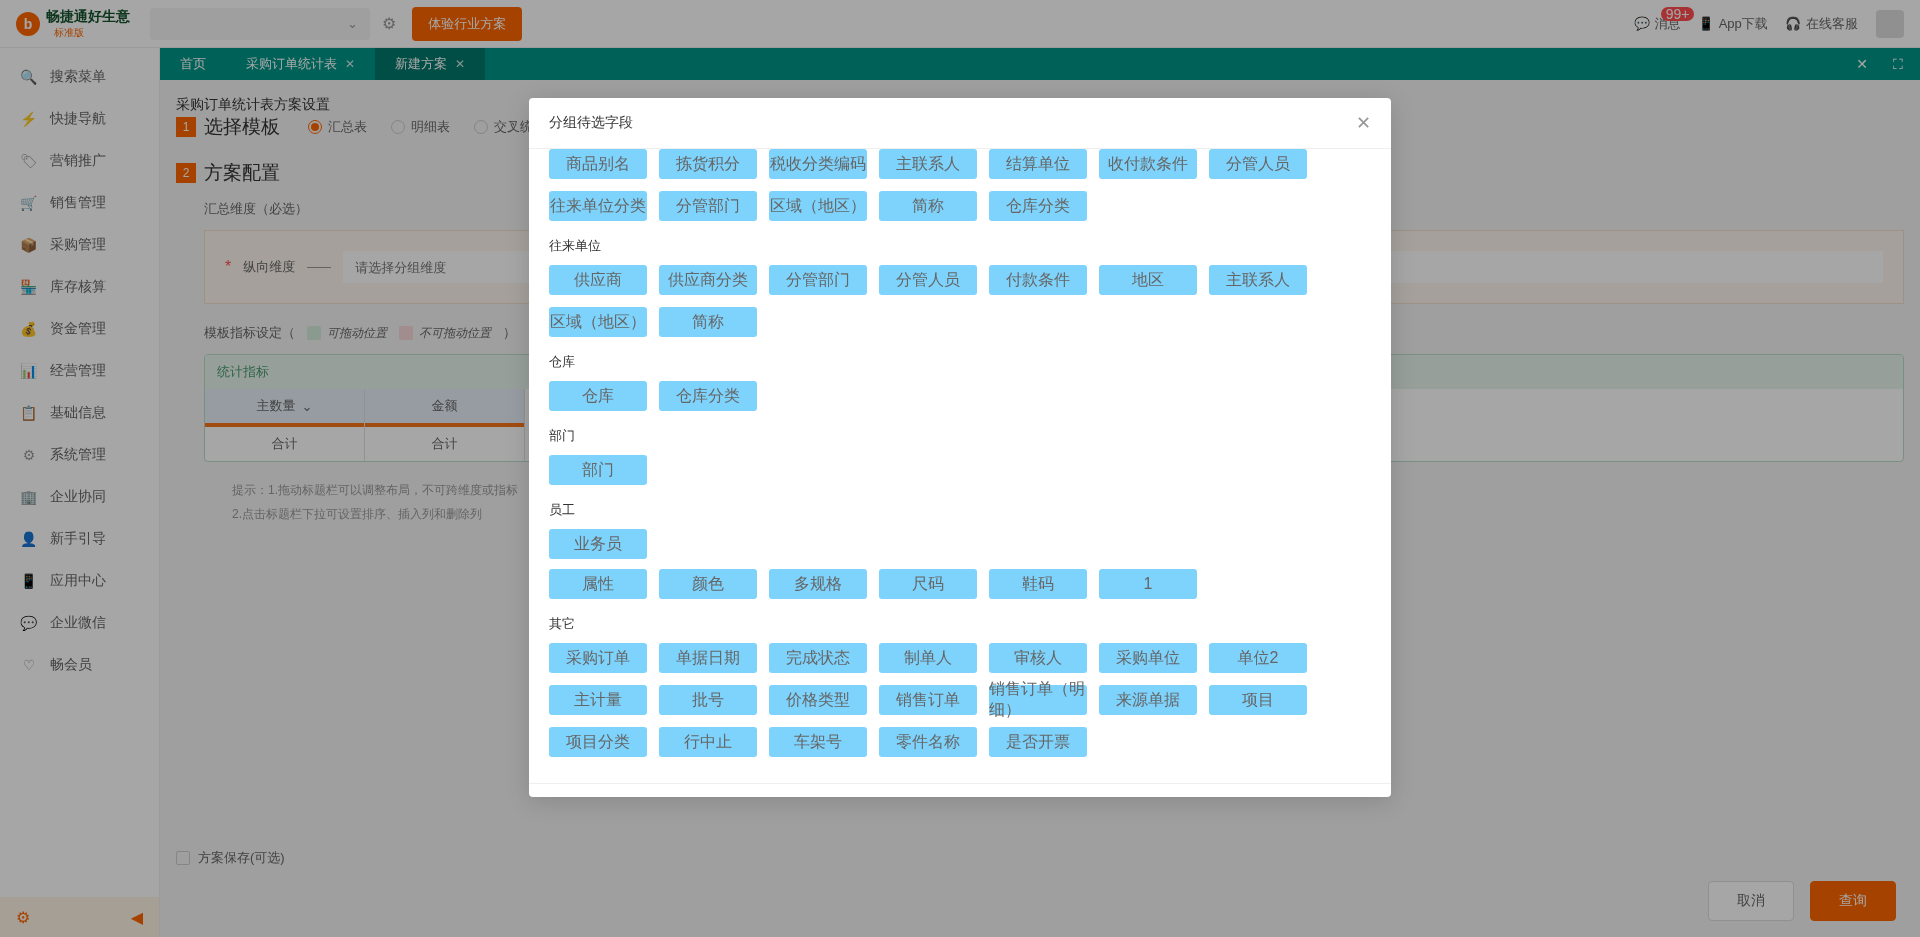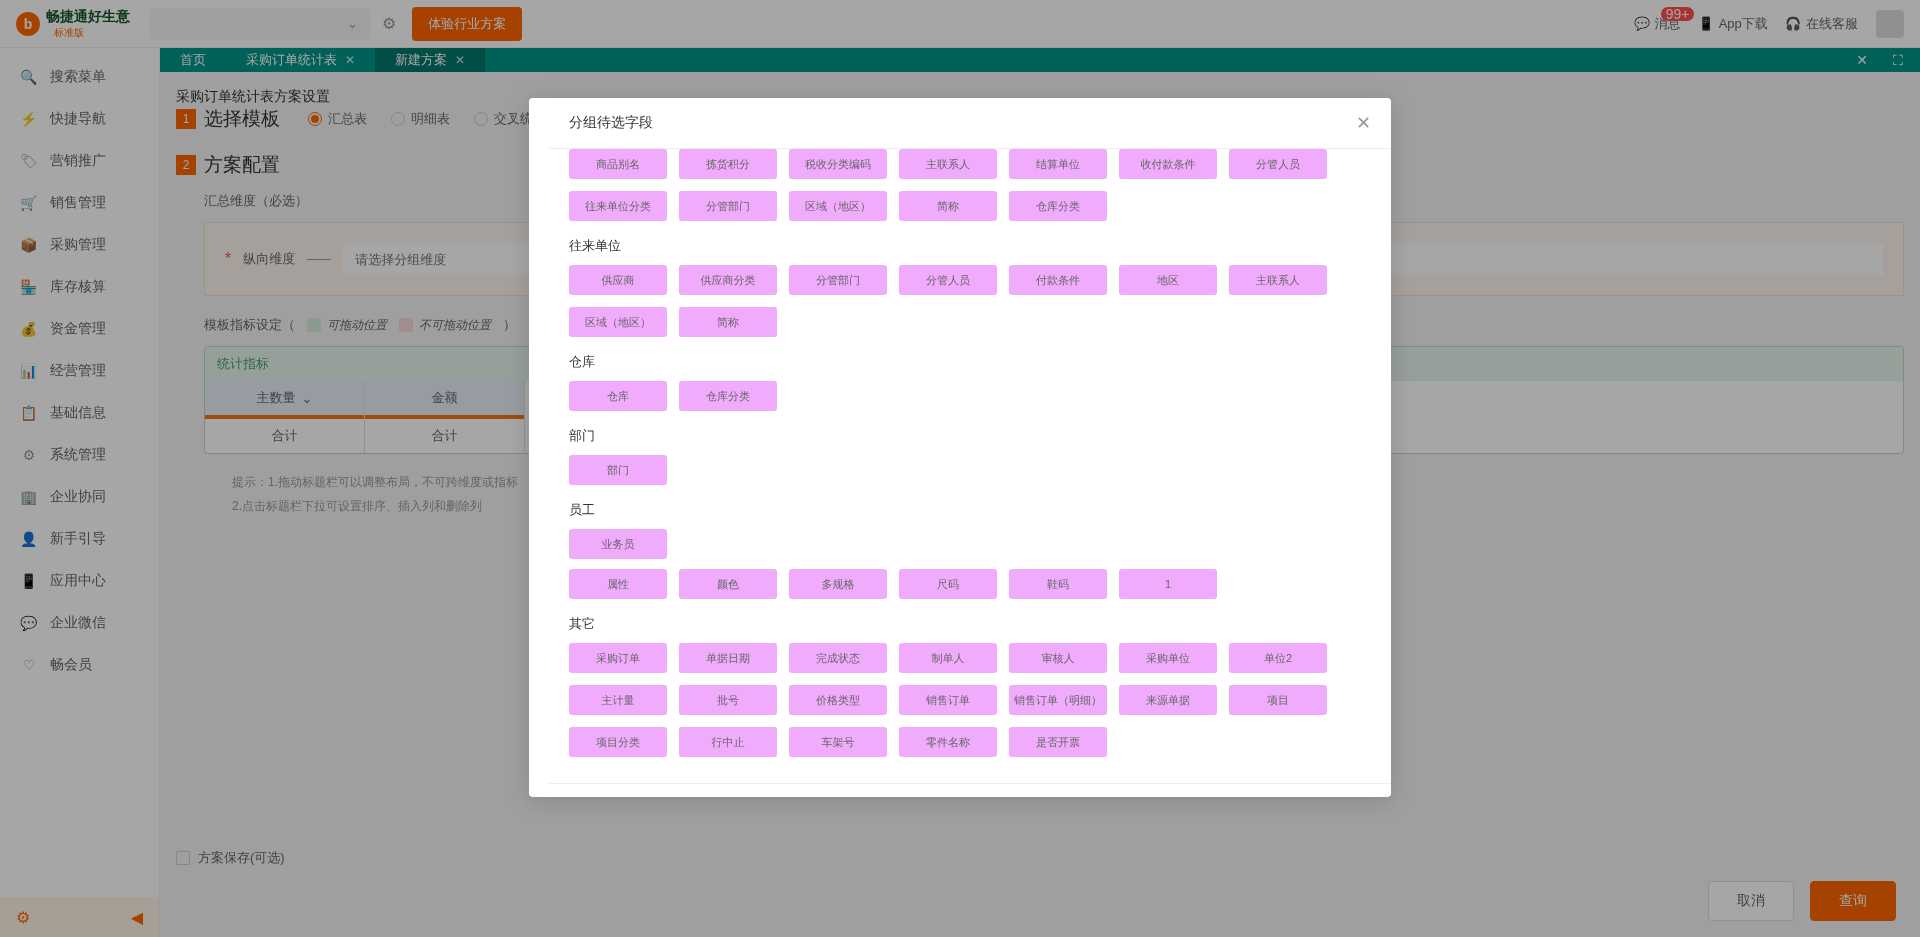--- a/index.html
+++ b/index.html
@@ -22,21 +22,21 @@
 
 .sidebar { position: absolute; left: 0; top: 48px; bottom: 0; width: 160px; background: #fff; border-right: 1px solid #eee; display: flex; flex-direction: column; }
 .sidebar-menu { flex: 1; padding: 8px 0; }
 .sidebar-item { display: flex; align-items: center; padding: 12px 20px; color: #666; font-size: 14px; cursor: pointer; gap: 12px; }
 .sidebar-icon { width: 18px; height: 18px; display: flex; align-items: center; justify-content: center; color: #999; }
 .sidebar-footer { height: 40px; background: #fff4e6; display: flex; align-items: center; justify-content: space-between; padding: 0 16px; }
 .sidebar-footer-icon { color: #ff6600; font-size: 16px; cursor: pointer; }
 
 
 .main { position: absolute; left: 160px; right: 0; top: 48px; bottom: 0; display: flex; flex-direction: column; }
-.tabs { height: 24px; background: #009688; display: flex; padding: 0; }
+.tabs { height: 32px; background: #009688; display: flex; padding: 0; }
 .tab { height: 100%; padding: 0 20px; color: #fff; font-size: 13px; display: flex; align-items: center; gap: 8px; cursor: pointer; position: relative; }
 .tab.active { background: #00796b; }
 .tab-close { font-size: 12px; opacity: 0.8; }
 .tab-bar-right { margin-left: auto; display: flex; align-items: center; gap: 8px; padding-right: 8px; }
 .tab-bar-btn { width: 28px; height: 28px; display: flex; align-items: center; justify-content: center; color: #fff; cursor: pointer; font-size: 14px; }
 
 .content { flex: 1; background: #f5f5f5; padding: 16px; overflow: auto; }
 .page-title { font-size: 14px; color: #333; }
 .section { margin-bottom: 20px; }
 .section-header { display: flex; align-items: center; gap: 8px; margin-bottom: 14px; }
@@ -74,29 +74,29 @@
 
 .save-row { position: absolute; left: 16px; bottom: 70px; display: flex; align-items: center; gap: 8px; font-size: 13px; color: #666; }
 .checkbox { width: 14px; height: 14px; border: 1px solid #ccc; border-radius: 2px; }
 
 .footer-actions { position: absolute; right: 24px; bottom: 16px; display: flex; gap: 16px; }
 .btn { padding: 10px 28px; border-radius: 4px; font-size: 14px; cursor: pointer; border: 1px solid #ddd; background: #fff; color: #666; }
 .btn-primary { background: #ff6600; color: #fff; border-color: #ff6600; }
 
 
 .overlay { position: absolute; inset: 0; background: rgba(0,0,0,0.35); z-index: 10; }
-.modal { position: absolute; left: 50%; top: 98px; transform: translateX(-50%); width: 862px; background: #fff; border-radius: 4px; z-index: 11; box-shadow: 0 4px 24px rgba(0,0,0,0.15); display: flex; flex-direction: column; max-height: 740px; padding-left: 20px; }
+.modal { position: absolute; left: 50%; top: 98px; transform: translateX(-50%); width: 862px; background: #fff; border-radius: 4px; z-index: 11; box-shadow: 0 4px 24px rgba(0,0,0,0.15); display: flex; flex-direction: column; max-height: 740px; }
 .modal-header { padding: 14px 20px; display: flex; align-items: center; justify-content: space-between; border-bottom: 1px solid #eee; flex-shrink: 0; }
 .modal-title { font-size: 14px; color: #333; }
 .modal-close { font-size: 18px; color: #999; cursor: pointer; }
 .modal-body { padding: 0 20px 16px; overflow-y: auto; overflow-x: hidden; flex: 1; }
 .field-group { margin-bottom: 10px; }
 .field-group-title { font-size: 13px; color: #333; margin: 16px 0 10px; }
 .field-chips { display: flex; flex-wrap: wrap; gap: 12px; }
-.chip { width: 98px; height: 30px; background: #f0abfc; border-radius: 3px; display: flex; align-items: center; justify-content: center; font-size: 11px; color: #666; cursor: pointer; }
+.chip { width: 98px; height: 30px; background: #7dd3fc; border-radius: 3px; display: flex; align-items: center; justify-content: center; font-size: 16px; color: #666; cursor: pointer; }
 .modal-body::-webkit-scrollbar { width: 10px; }
 .modal-body::-webkit-scrollbar-thumb { background: #ccc; border-radius: 5px; }
 .modal-hscroll { height: 14px; border-top: 1px solid #eee; overflow-x: scroll; flex-shrink: 0; }
 .modal-hscroll-inner { width: 120%; height: 1px; }
 .modal-hscroll::-webkit-scrollbar { height: 12px; }
 .modal-hscroll::-webkit-scrollbar-thumb { background: #c0c0c0; border-radius: 6px; }
 .modal-hscroll::-webkit-scrollbar-track { background: #f0f0f0; }
 </style>
 </head>
 <body>

